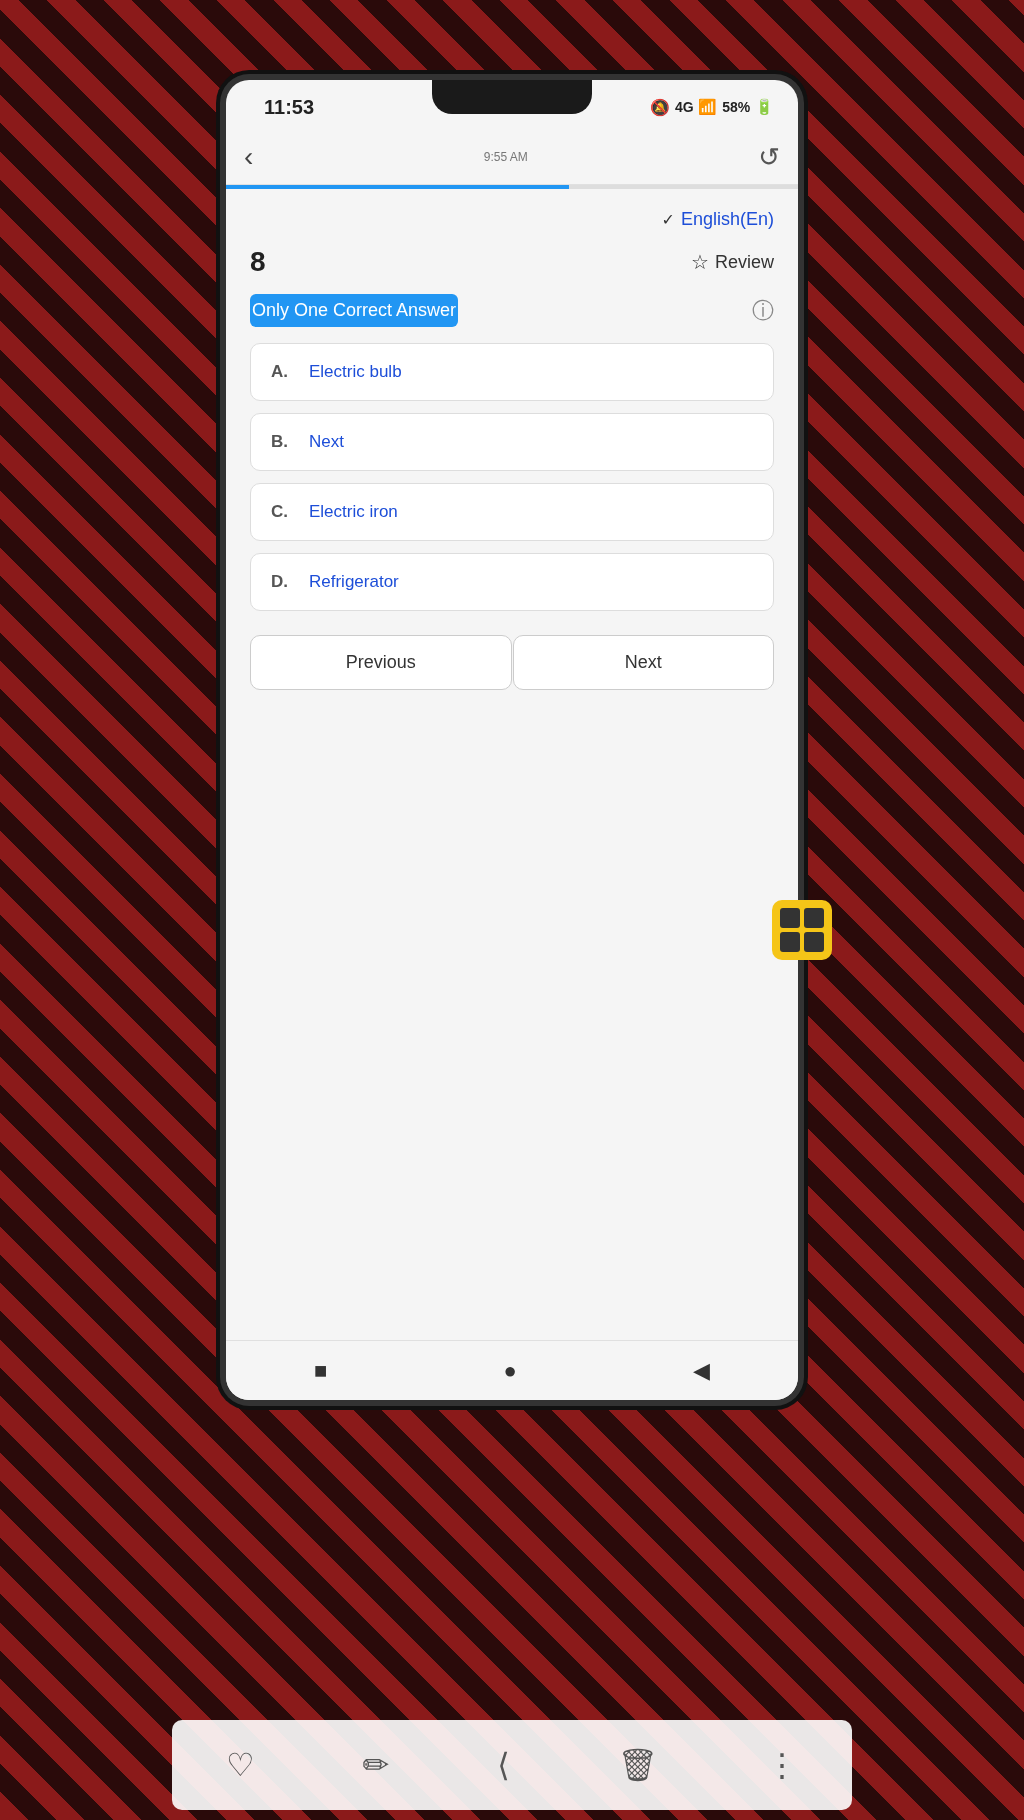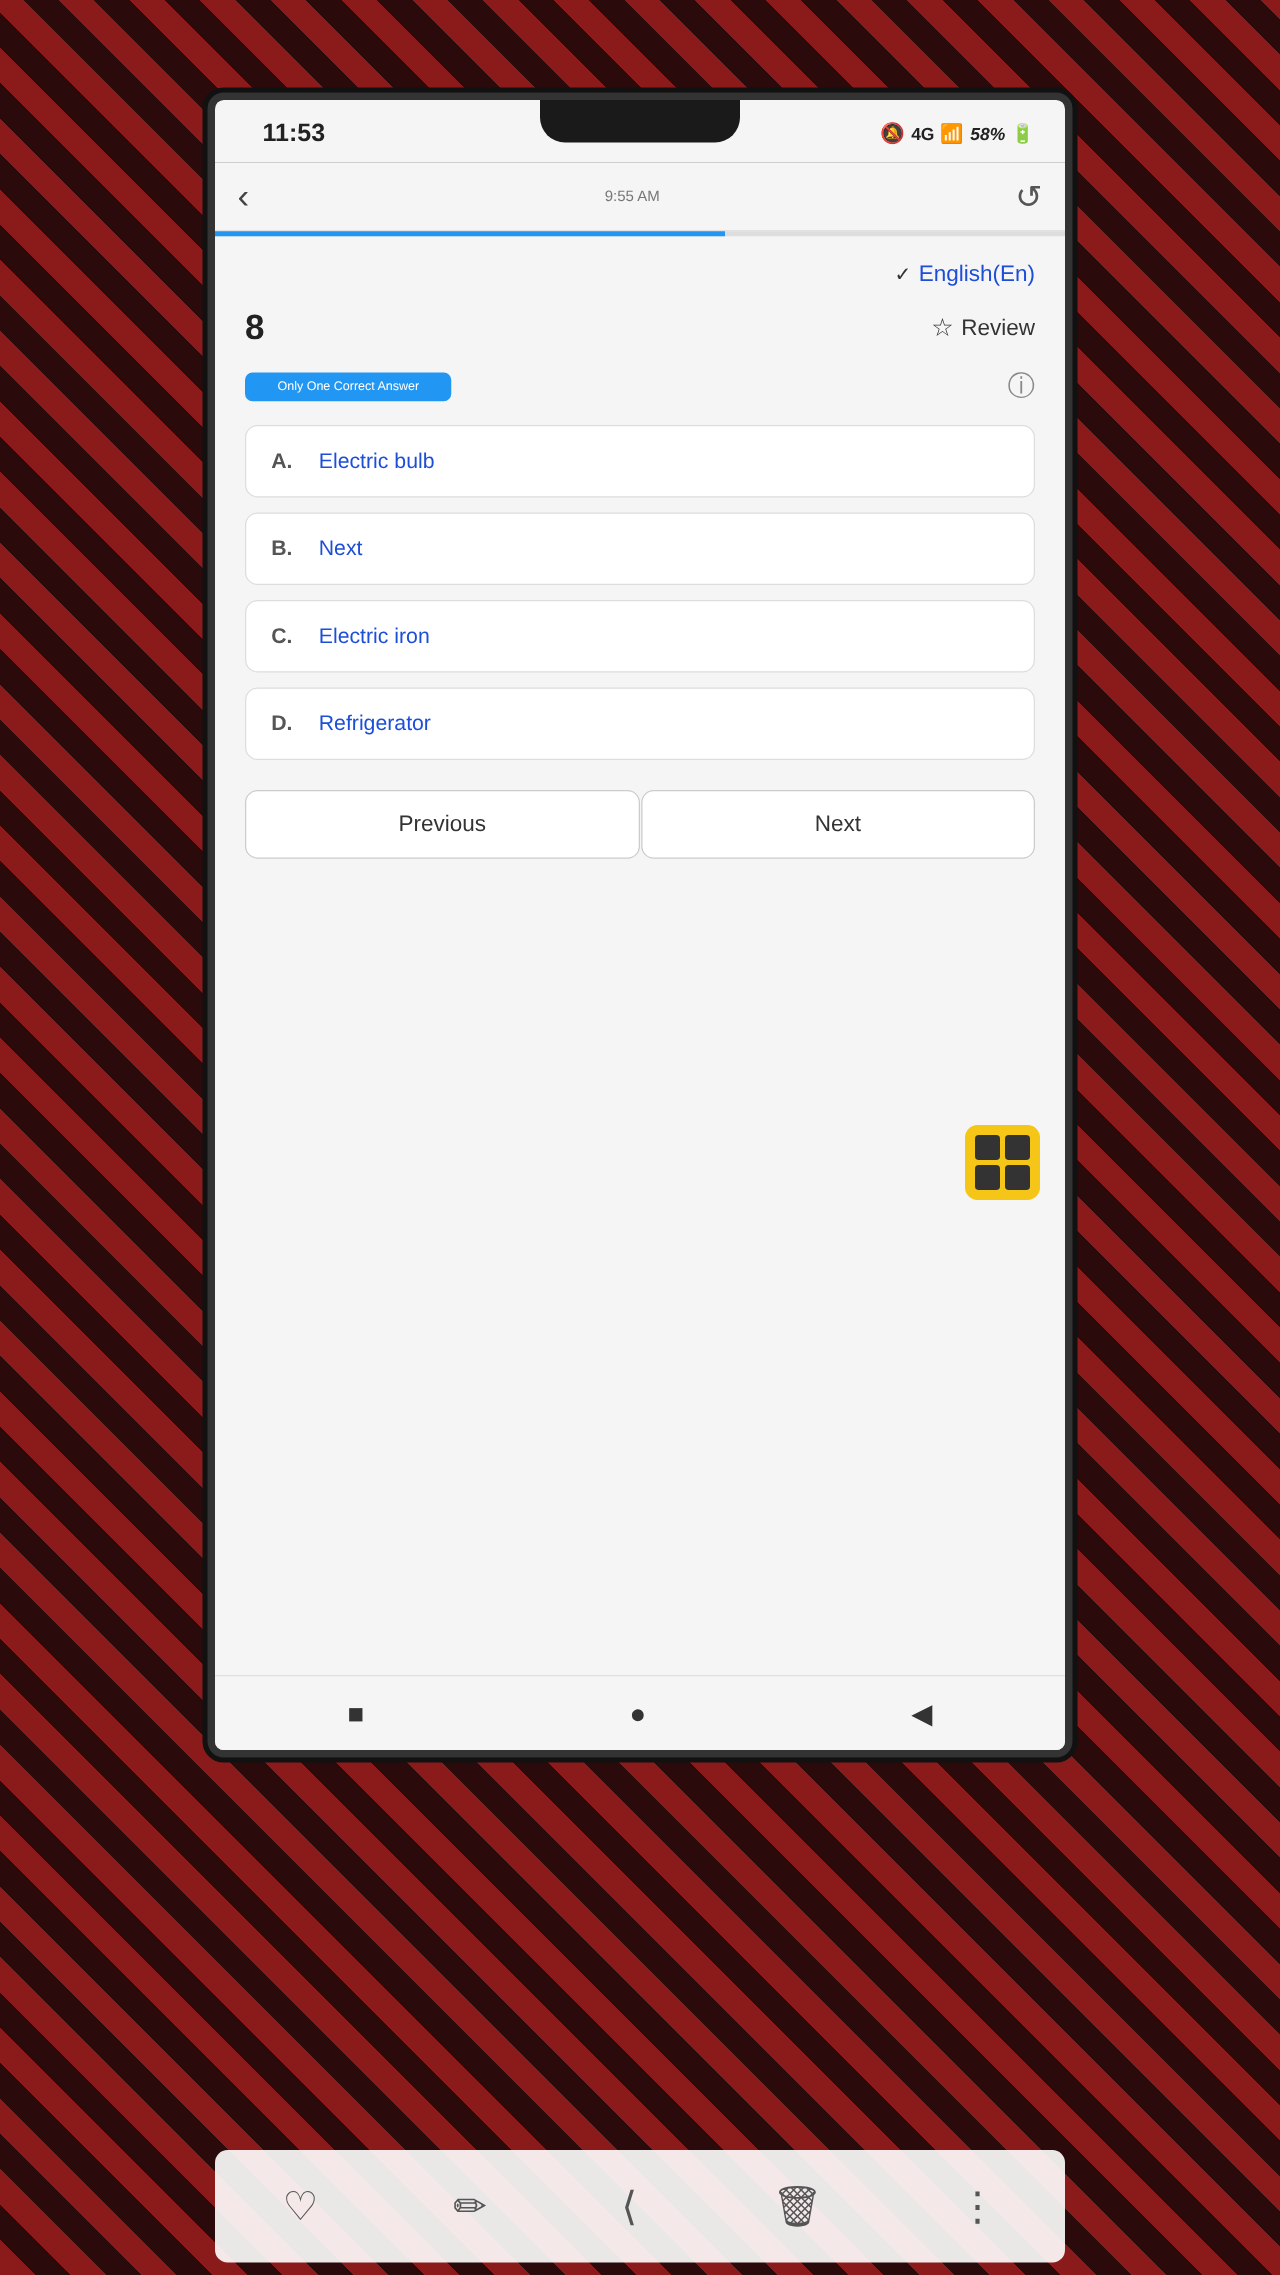--- a/index.html
+++ b/index.html
@@ -17,24 +17,24 @@
       flex-direction: column;
       align-items: center;
       justify-content: flex-start;
       font-family: 'Segoe UI', Arial, sans-serif;
       position: relative;
       overflow: hidden;
     }
 
     
     .phone-frame {
-      width: 680px;
+      width: 572px;
       height: 1320px;
       background: #1a1a1a;
-      border-radius: 7px;
+      border-radius: 23px;
       position: absolute;
       top: 80px;
       left: 50%;
       transform: translateX(-50%);
       box-shadow: 0 0 0 6px #333, 0 0 0 10px #111;
       overflow: hidden;
       display: flex;
       flex-direction: column;
       align-items: center;
     }
@@ -195,22 +195,22 @@
     
     .answer-badge-row {
       display: flex;
       align-items: center;
       justify-content: space-between;
     }
 
     .answer-badge {
       background: #2196F3;
       color: #fff;
-      font-size: 10px;
-      padding: 6px 26px;
+      font-size: 18px;
+      padding: 6px 2px;
       border-radius: 6px;
       font-weight: 500;
     }
 
     .info-icon {
       font-size: 22px;
       color: #888;
       cursor: pointer;
     }
 
@@ -330,21 +330,21 @@
 
 <div class="phone-frame">
   <div class="notch"></div>
 
   <div class="phone-status-bar">
     <span class="phone-time">11:53</span>
     <div class="phone-status-right">
       <span>🔕</span>
       <span style="font-size:14px;font-weight:700;">4G</span>
       <span style="font-size:15px;">📶</span>
-      <span style="font-size:14px;font-weight:700;font-style:italic;">58%</span>
+      <span style="font-size:14px;font-weight:700;">58%</span>
       <span style="font-size:15px;">🔋</span>
     </div>
   </div>
 
   <div class="app-content">
 
     <div class="app-top-bar">
       <span class="back-btn">‹</span>
       <span class="app-bar-center">9:55 AM</span>
       <span class="refresh-icon">↺</span>

